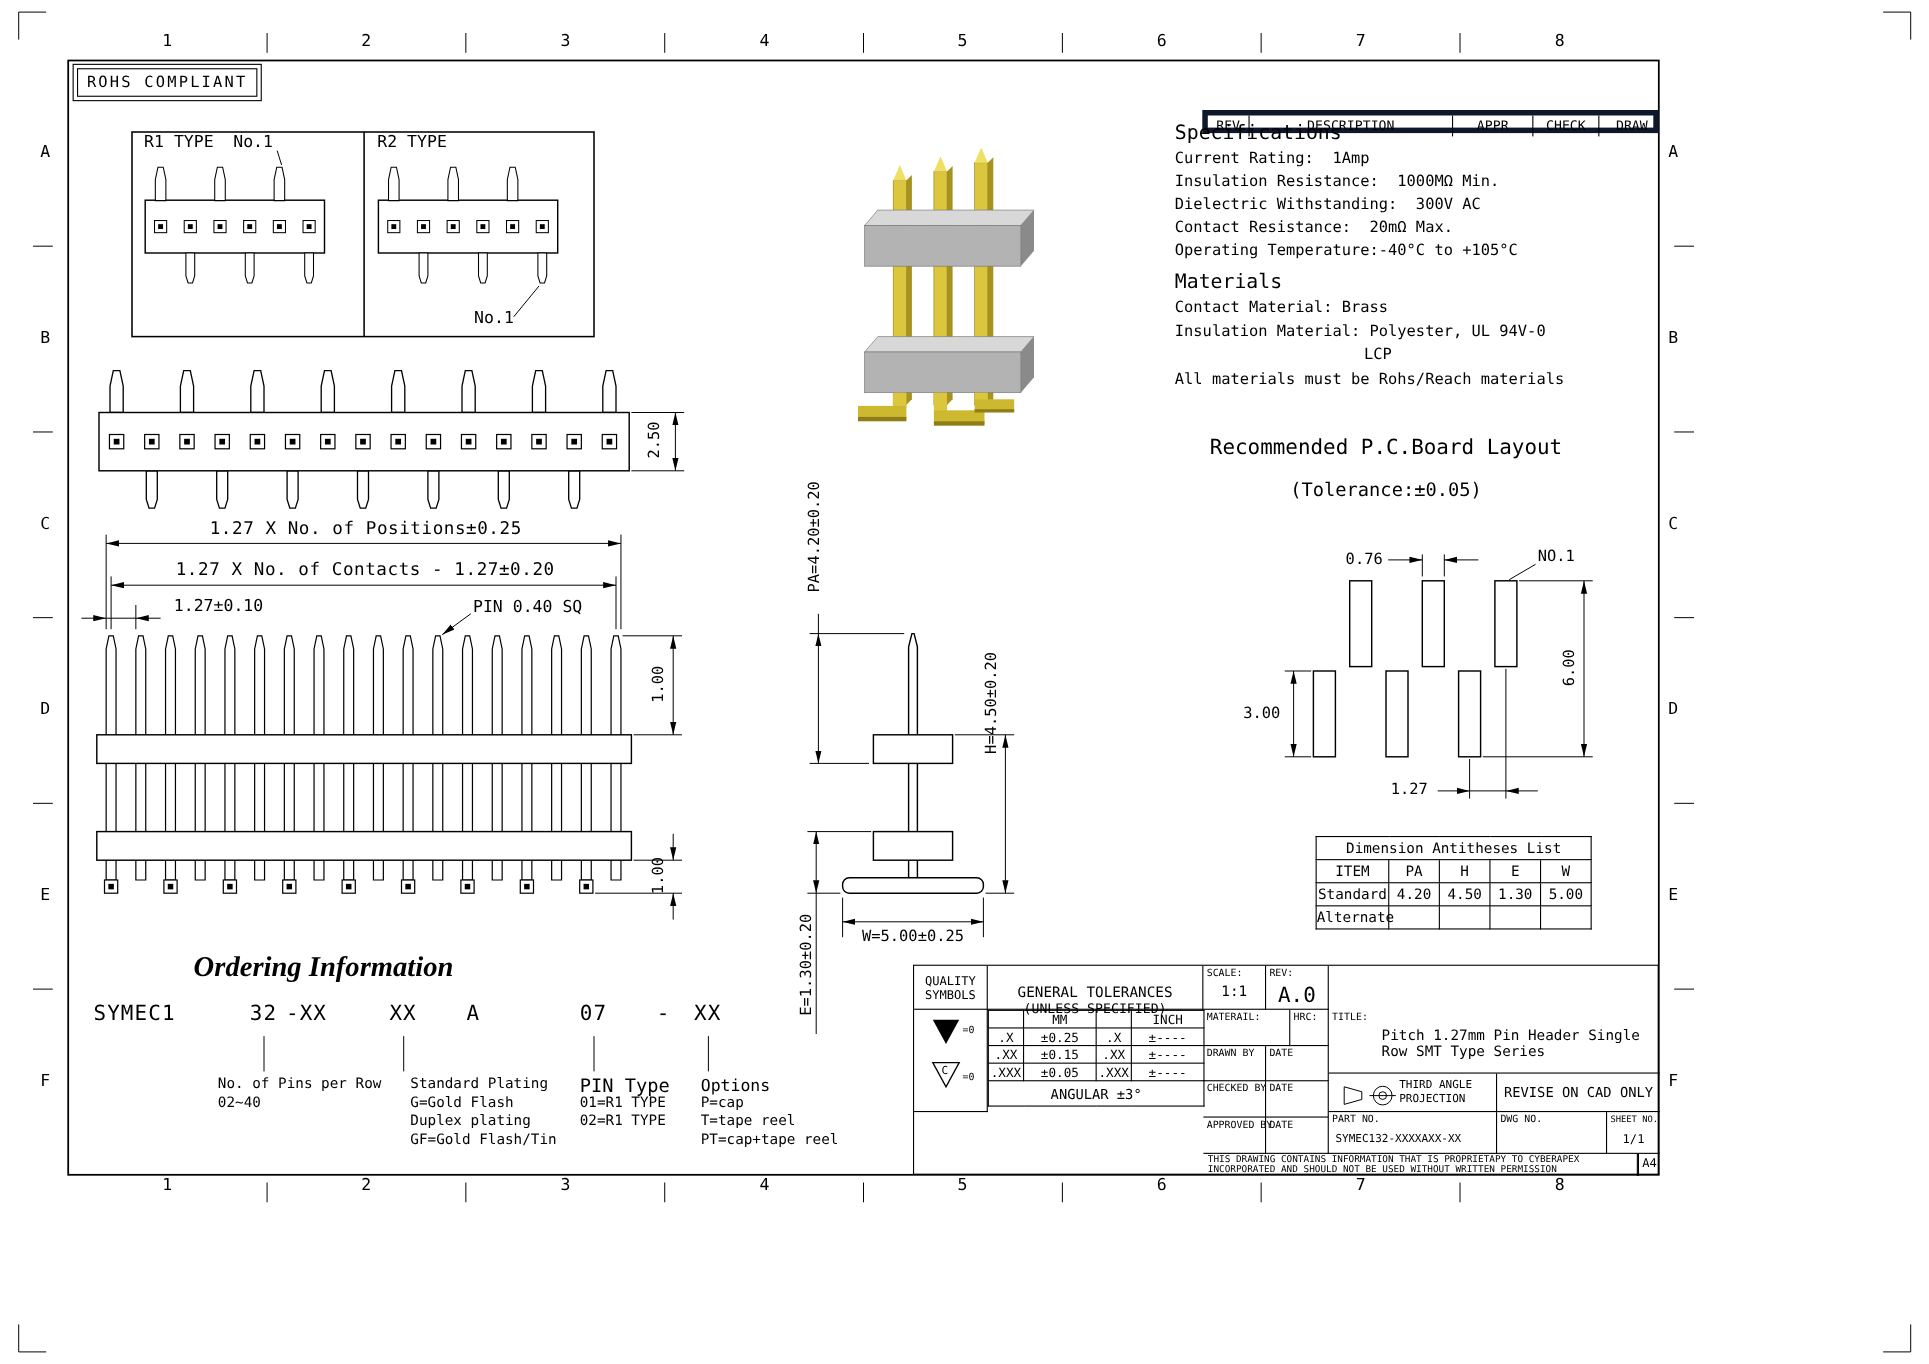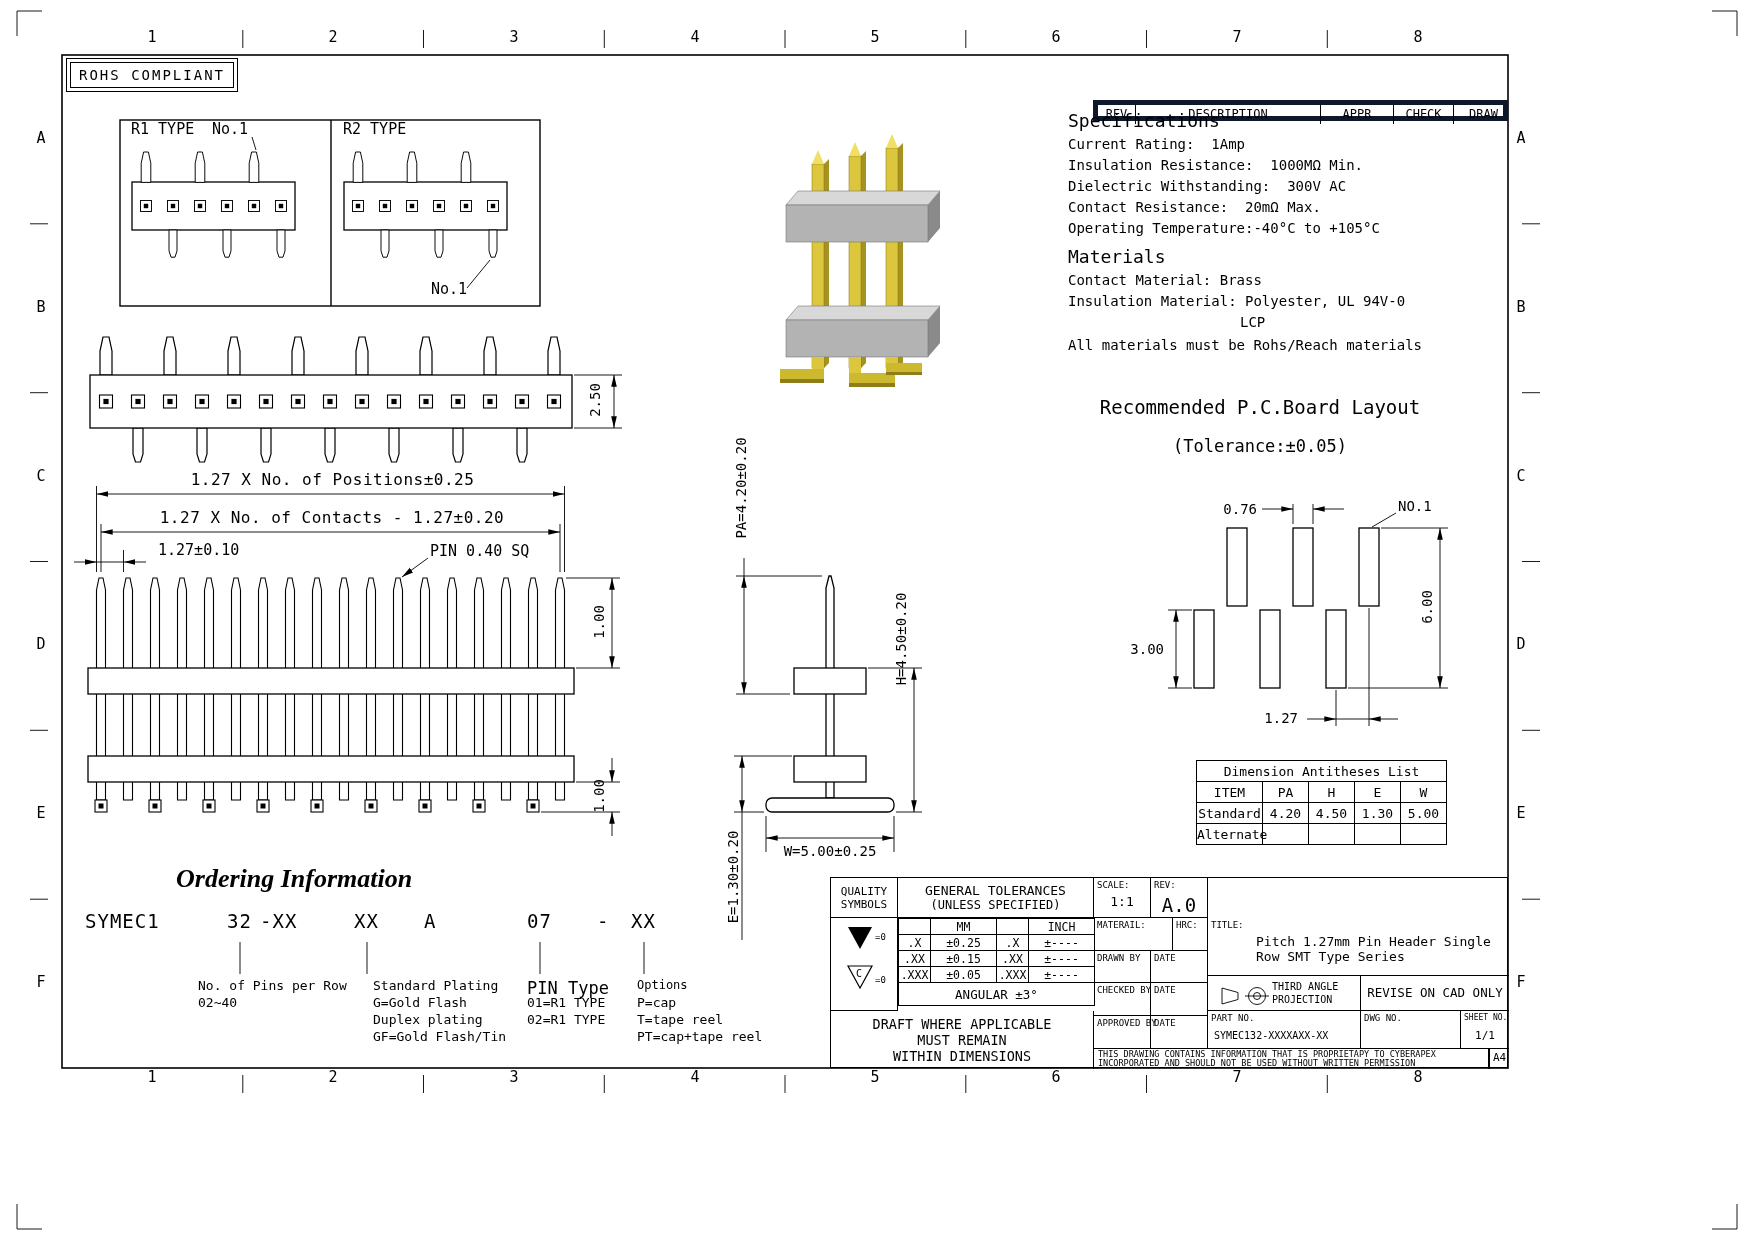--- a/index.html
+++ b/index.html
@@ -439,32 +439,32 @@
 <div class="t" style="left:631px;top:910px;font-size:19px;letter-spacing:1px">XX</div>
 <div class="t" style="left:198px;top:978px;font-size:13px">No. of Pins per Row</div>
 <div class="t" style="left:198px;top:995px;font-size:13px">02~40</div>
 <div class="t" style="left:373px;top:978px;font-size:13px">Standard Plating</div>
 <div class="t" style="left:373px;top:995px;font-size:13px">G=Gold Flash</div>
 <div class="t" style="left:373px;top:1012px;font-size:13px">Duplex plating</div>
 <div class="t" style="left:373px;top:1029px;font-size:13px">GF=Gold Flash/Tin</div>
 <div class="t" style="left:527px;top:978px;font-size:17px">PIN Type</div>
 <div class="t" style="left:527px;top:995px;font-size:13px">01=R1 TYPE</div>
 <div class="t" style="left:527px;top:1012px;font-size:13px">02=R1 TYPE</div>
-<div class="t" style="left:637px;top:978px;font-size:12px">Options</div>
+<div class="t" style="left:637px;top:978px;font-size:15px">Options</div>
 <div class="t" style="left:637px;top:995px;font-size:13px">P=cap</div>
 <div class="t" style="left:637px;top:1012px;font-size:13px">T=tape reel</div>
 <div class="t" style="left:637px;top:1029px;font-size:13px">PT=cap+tape reel</div>
 
 <div id="tblock">
   <div class="cell" style="left:0;top:0;width:67px;height:40px">
     <div class="cc" style="margin-top:7px;font-size:11px">QUALITY</div>
     <div class="cc" style="font-size:11px">SYMBOLS</div>
   </div>
   <div class="cell" style="left:67px;top:0;width:196px;height:40px">
-    <div class="cc" style="margin-top:5px;font-size:13px">GENERAL TOLERANCES</div>
+    <div class="cc" style="margin-top:17px;font-size:13px">GENERAL TOLERANCES</div>
     <div class="cc" style="font-size:12px">(UNLESS SPECIFIED)</div>
   </div>
   <div class="cell" style="left:0;top:40px;width:67px;height:93px">
     <span style="position:absolute;left:44px;top:14px;font-size:9px">=0</span>
     <span style="position:absolute;left:25px;top:50px;font-size:10px">C</span>
     <span style="position:absolute;left:44px;top:57px;font-size:9px">=0</span>
   </div>
   <table id="toltable">
     <colgroup>
           <col style="width:32px">
@@ -495,25 +495,20 @@
             <td>.XXX</td>
             <td>±0.05</td>
             <td>.XXX</td>
             <td>±----</td>
           </tr>
     <tr>
             <td colspan="4" style="height:22px;font-size:12.5px">ANGULAR ±3°</td>
           </tr>
   </tbody>
       </table>
-  <div class="cell nbb" style="left:0;top:133px;width:263px;height:58px;border-bottom:none">
-    <div class="cc" style="margin-top:5px;font-size:13.5px">DRAFT WHERE APPLICABLE</div>
-    <div class="cc" style="font-size:13.5px">MUST REMAIN</div>
-    <div class="cc" style="font-size:13.5px">WITHIN DIMENSIONS</div>
-  </div>
   <div class="cell" style="left:263px;top:0;width:57px;height:40px">
     <span class="lbl">SCALE:</span>
     <div class="cc" style="margin-top:16px;font-size:13px">1:1</div>
   </div>
   <div class="cell" style="left:320px;top:0;width:57px;height:40px">
     <span class="lbl">REV:</span>
     <div class="cc" style="margin-top:16px;font-size:19px">A.0</div>
   </div>
   <div class="cell" style="left:263px;top:40px;width:79px;height:33px">
     <span class="lbl">MATERAIL:</span>

